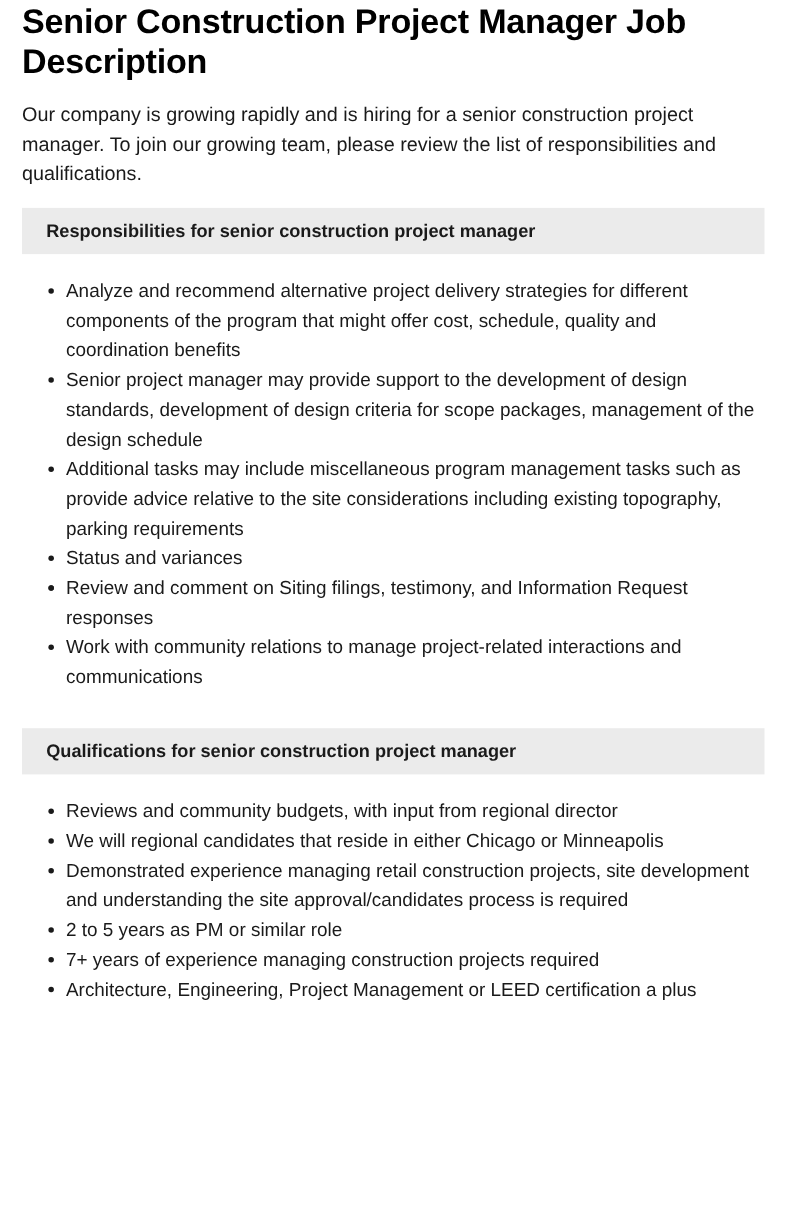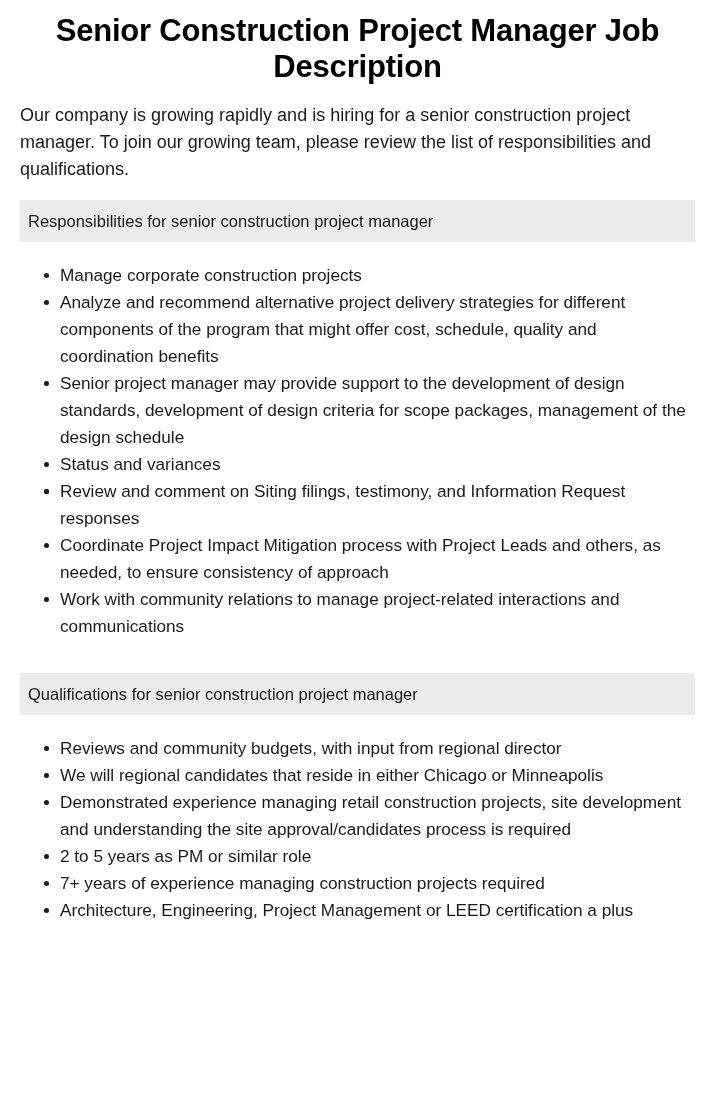--- a/index.html
+++ b/index.html
@@ -11,45 +11,44 @@
       width: 720px;
       height: 1119px;
       overflow: hidden;
       font-family: "Liberation Sans", "DejaVu Sans", sans-serif;
       color: #111111;
     }
     .page {
       padding: 0 25px 0 20px;
     }
     .title {
-      margin: 11px;
+      margin: 0;
       padding-top: 2px;
-      text-align: center;
       font-size: 31px;
       line-height: 36px;
       font-weight: bold;
       color: #000000;
       letter-spacing: -0.2px;
     }
     .intro {
       margin: 17px 0 0 0;
       font-size: 18px;
       line-height: 27px;
       color: #1a1a1a;
     }
     .section-header {
       margin-top: 17px;
       background: #ebebeb;
       height: 42px;
       box-sizing: border-box;
-      padding: 0 8px;
+      padding: 0 22px;
       display: flex;
       align-items: center;
       font-size: 16.5px;
-      font-weight: normal;
+      font-weight: bold;
       color: #1a1a1a;
     }
     .section-header.second {
       margin-top: 33px;
     }
     ul.items {
       margin: 20px 0 0 0;
       padding: 0 0 0 40px;
       list-style: none;
     }
@@ -74,27 +73,26 @@
 <body>
 
 <div class="page">
   <h1 class="title">Senior Construction Project Manager Job Description</h1>
   <p class="intro">Our company is growing rapidly and is hiring for a senior construction project manager. To join our growing team, please review the list of responsibilities and qualifications.</p>
 
   <div class="section-header">
     <span>Responsibilities for senior construction project manager</span>
   </div>
   <ul class="items">
-    <li><span class="bullet"></span><span>Manage corporate construction projects</span></li>
     <li><span class="bullet"></span><span>Analyze and recommend alternative project delivery strategies for different components of the program that might offer cost, schedule, quality and coordination benefits</span></li>
     <li><span class="bullet"></span><span>Senior project manager may provide support to the development of design standards, development of design criteria for scope packages, management of the design schedule</span></li>
+    <li><span class="bullet"></span><span>Additional tasks may include miscellaneous program management tasks such as provide advice relative to the site considerations including existing topography, parking requirements</span></li>
     <li><span class="bullet"></span><span>Status and variances</span></li>
     <li><span class="bullet"></span></li>
     <li><span class="bullet"></span><span>Review and comment on Siting filings, testimony, and Information Request responses</span></li>
-    <li><span class="bullet"></span><span>Coordinate Project Impact Mitigation process with Project Leads and others, as needed, to ensure consistency of approach</span></li>
     <li><span class="bullet"></span><span>Work with community relations to manage project-related interactions and communications</span></li>
   </ul>
 
   <div class="section-header second">
     <span>Qualifications for senior construction project manager</span>
   </div>
   <ul class="items">
     <li><span class="bullet"></span><span>Reviews and community budgets, with input from regional director</span></li>
     <li><span class="bullet"></span><span>We will regional candidates that reside in either Chicago or Minneapolis</span></li>
     <li><span class="bullet"></span><span>Demonstrated experience managing retail construction projects, site development and understanding the site approval/candidates process is required</span></li>

